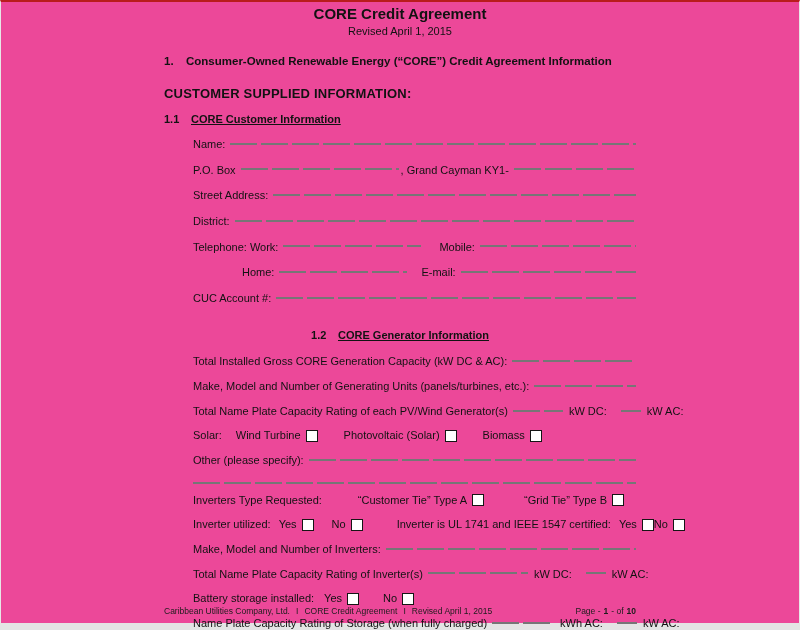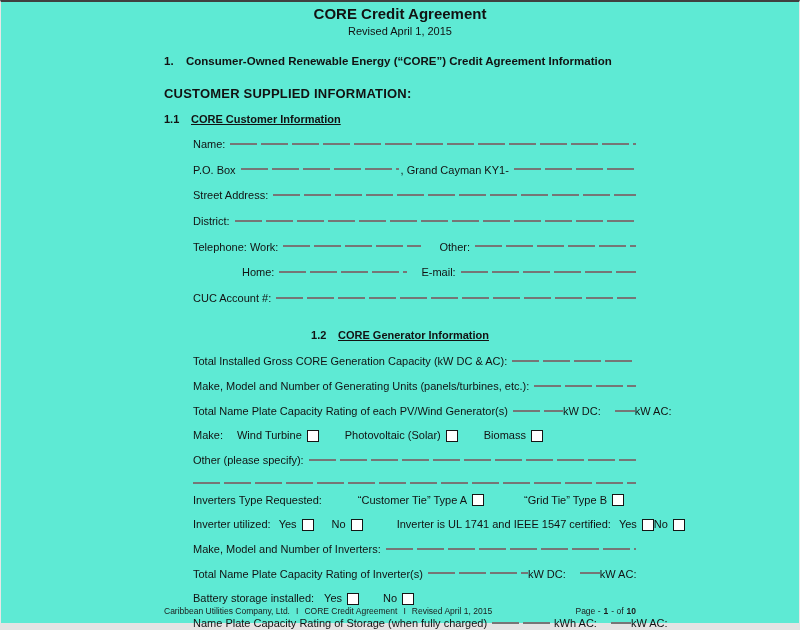--- a/index.html
+++ b/index.html
@@ -4,22 +4,22 @@
 <style>
   html,body{margin:0;padding:0;background:#fff;}
   .canvas{
     position:relative;width:800px;height:630px;overflow:hidden;
     background:#e4e4e4;
     font-family:"Liberation Sans","DejaVu Sans",sans-serif;
     color:#121212;font-size:11px;
   }
   .page{
     position:absolute;top:0;left:0;width:800px;height:623px;
-    background:#5eead4;box-sizing:border-box;
-    border-top:2px solid #404040;border-left:1px solid #e7e7e7;border-right:1px solid #e7e7e7;
+    background:#ec4899;box-sizing:border-box;
+    border-top:2px solid #b91c1c;border-left:1px solid #e7e7e7;border-right:1px solid #e7e7e7;
   }
   .doc-title{margin-top:3px;text-align:center;font-size:15px;font-weight:bold;}
   .doc-subtitle{margin-top:3px;text-align:center;font-size:11px;}
   .content{padding:0 163px;}
   .sec1-head{display:flex;margin-top:18px;font-weight:bold;font-size:11.5px;}
   .sec1-num{width:22px;flex:none;}
   .supplied{margin-top:19px;font-weight:bold;font-size:13px;letter-spacing:.2px;}
   .sub-head{display:flex;font-weight:bold;font-size:11px;}
   .sub-head .num{width:27px;flex:none;}
   .sub-head .ttl{text-decoration:underline;}
@@ -40,21 +40,21 @@
   }
   .rc{display:flex;align-items:center;margin-top:12px;white-space:nowrap;line-height:1.15;}
   .footer{
     position:absolute;left:163px;right:163px;bottom:7px;
     display:flex;justify-content:space-between;align-items:baseline;
     font-size:8.5px;color:#1c1c1c;
   }
   .f-left{display:flex;gap:6px;align-items:flex-end;}
   .f-right{display:flex;gap:3px;align-items:flex-end;}
   .bold{font-weight:bold;}
-  .ml6{margin-left:0;}.ml8{margin-left:8px;}.ml10{margin-left:10px;}
+  .ml6{margin-left:6px;}.ml8{margin-left:8px;}.ml10{margin-left:10px;}
   .ml14{margin-left:14px;}.ml18{margin-left:18px;}.ml24{margin-left:24px;}
   .ml26{margin-left:26px;}.ml34{margin-left:34px;}.ml36{margin-left:36px;}
   .ml40{margin-left:40px;}
   .mla{margin-left:auto;}
   .indent-home{padding-left:49px;}
 </style>
 </head>
 <body>
 
 <div class="canvas">
@@ -95,21 +95,21 @@
         </div>
 
         <div class="r">
           <span class="lbl">District:</span>
           <span class="blank"></span>
         </div>
 
         <div class="r">
           <span class="lbl">Telephone: Work:</span>
           <span class="blank fixed" style="width:138px"></span>
-          <span class="lbl ml18">Other:</span>
+          <span class="lbl ml18">Mobile:</span>
           <span class="blank"></span>
         </div>
 
         <div class="r indent-home">
           <span class="lbl">Home:</span>
           <span class="blank fixed" style="width:128px"></span>
           <span class="lbl ml14">E-mail:</span>
           <span class="blank"></span>
         </div>
 
@@ -137,21 +137,21 @@
 
         <div class="r r2">
           <span class="lbl">Total Name Plate Capacity Rating of each PV/Wind Generator(s)</span>
           <span class="blank fixed" style="width:50px"></span>
           <span class="lbl ml6">kW DC:</span>
           <span class="blank" style="margin-left:14px"></span>
           <span class="lbl ml6">kW AC:</span>
         </div>
 
         <div class="rc">
-          <span class="lbl">Make:</span>
+          <span class="lbl">Solar:</span>
           <span class="lbl ml14">Wind Turbine</span>
           <span class="cb"></span>
           <span class="lbl ml26">Photovoltaic (Solar)</span>
           <span class="cb"></span>
           <span class="lbl ml26">Biomass</span>
           <span class="cb"></span>
         </div>
 
         <div class="r r2">
           <span class="lbl">Other (please specify):</span>

